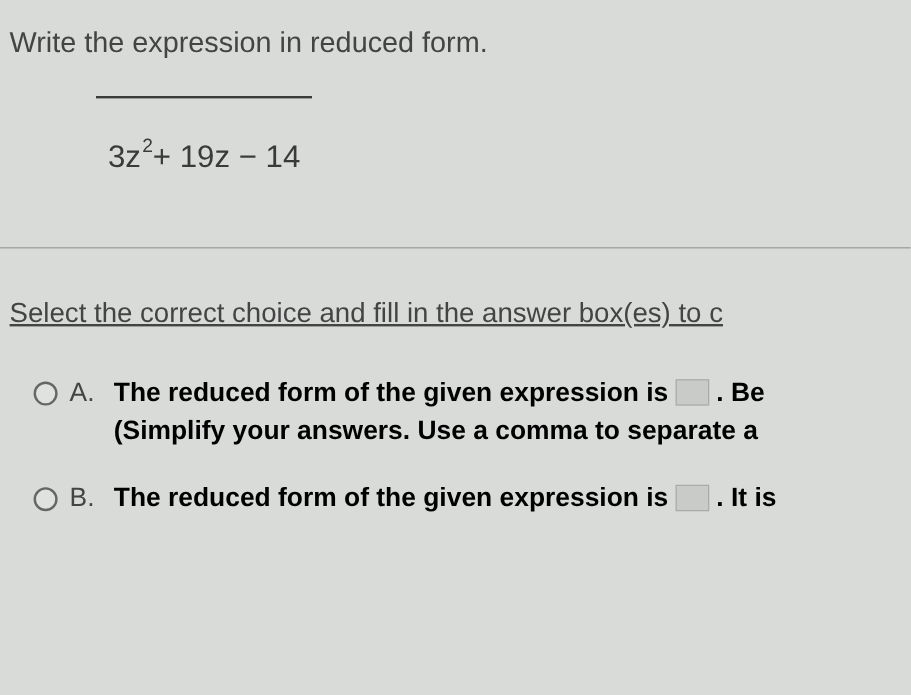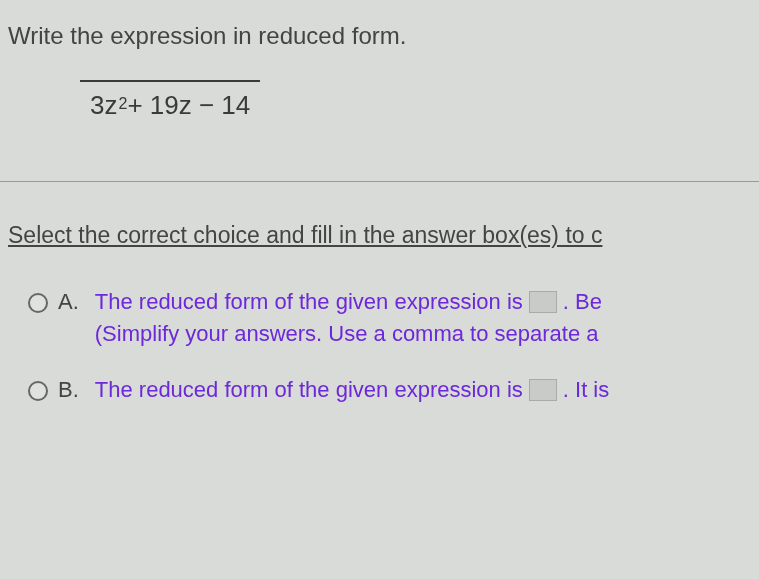--- a/index.html
+++ b/index.html
@@ -37,21 +37,22 @@
       display: flex;
       align-items: baseline;
     }
     .frac-line {
       width: 100%;
       border-top: 2px solid #3a3a3a;
     }
     .denominator {
       padding: 8px 10px 0 10px;
       display: flex;
-      align-items: flex-end;
+      align-items: center;
+      margin-top: 25px;
     }
     .sup {
       font-size: 16px;
       vertical-align: super;
       position: relative;
       top: -8px;
       margin-left: 1px;
     }
     .divider {
       border-top: 1px solid #999;
@@ -85,21 +86,22 @@
       background: #e0e2e0;
     }
     .choice-letter {
       font-size: 22px;
       color: #444;
       margin-right: 16px;
       flex-shrink: 0;
     }
     .choice-body {
       font-size: 22px;
-      color: #6d28d9;
+      color: #000000;
+      font-weight: bold;
     }
     .choice-line1 {
       white-space: nowrap;
       display: flex;
       align-items: center;
     }
     .choice-line2 {
       white-space: nowrap;
       margin-top: 6px;
     }

